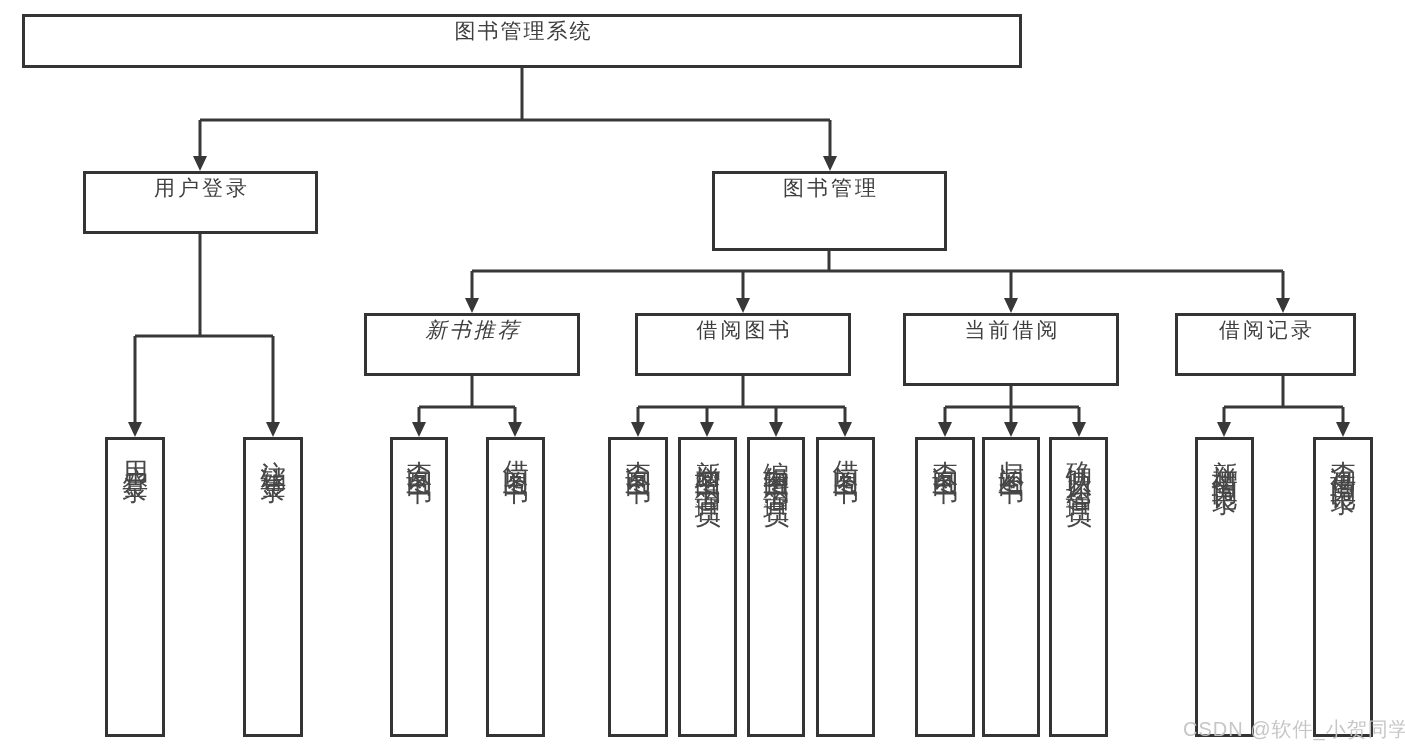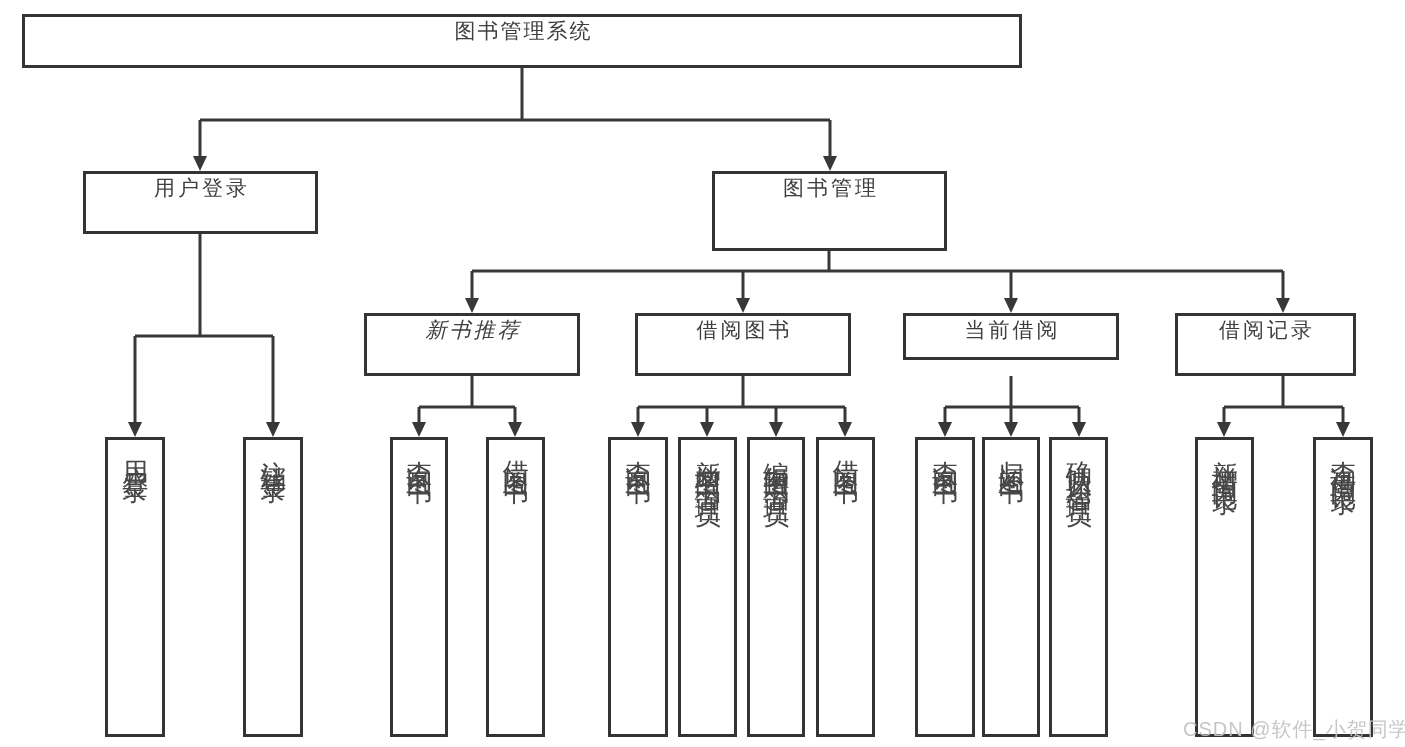--- a/index.html
+++ b/index.html
@@ -118,21 +118,21 @@
   <div class="box" style="left:712px; top:171px; width:235px; height:80px;">
     <span class="h-label">图书管理</span>
   </div>
 
   <div class="box" style="left:364px; top:313px; width:216px; height:63px;font-style:italic;">
     <span class="h-label">新书推荐</span>
   </div>
   <div class="box" style="left:635px; top:313px; width:216px; height:63px;">
     <span class="h-label">借阅图书</span>
   </div>
-  <div class="box" style="left:903px; top:313px; width:216px; height:47px;">
+  <div class="box" style="left:903px; top:313px; width:216px; height:73px;">
     <span class="h-label">当前借阅</span>
   </div>
   <div class="box" style="left:1175px; top:313px; width:181px; height:63px;">
     <span class="h-label">借阅记录</span>
   </div>
 
   <div class="box leaf" style="left:105px; top:437px; width:60px; height:300px;">
     <span class="v-label">用户登录</span>
   </div>
   <div class="box leaf" style="left:243px; top:437px; width:60px; height:300px;">

